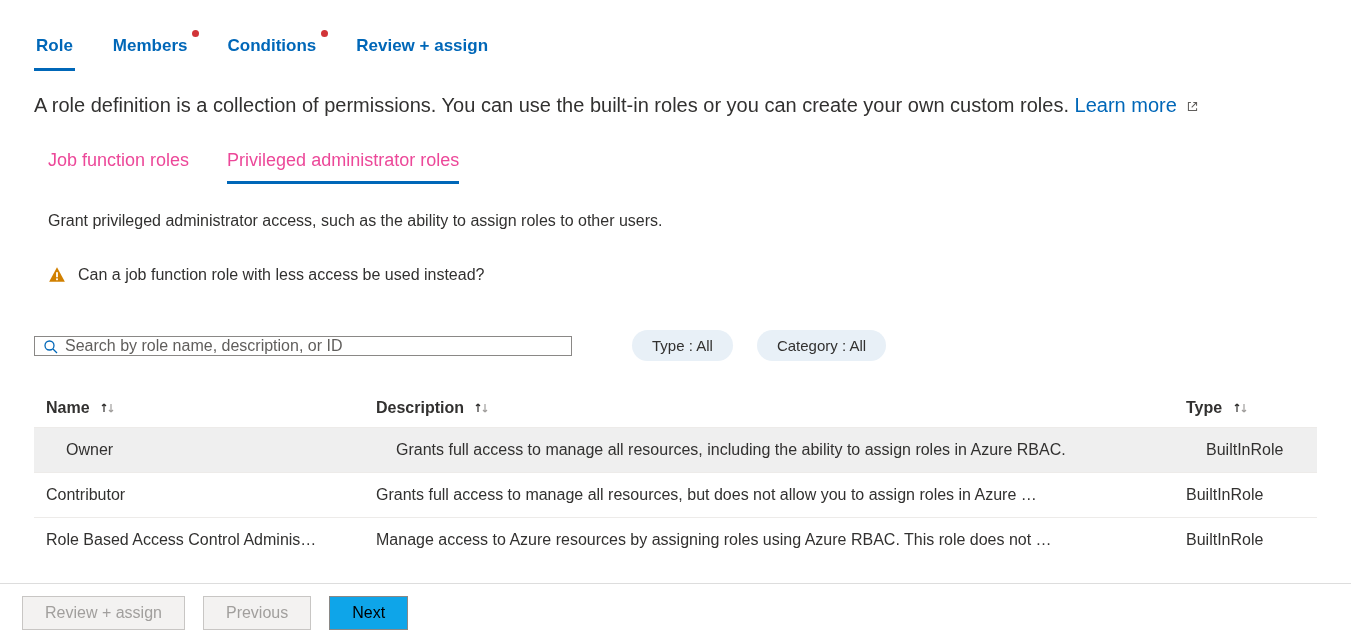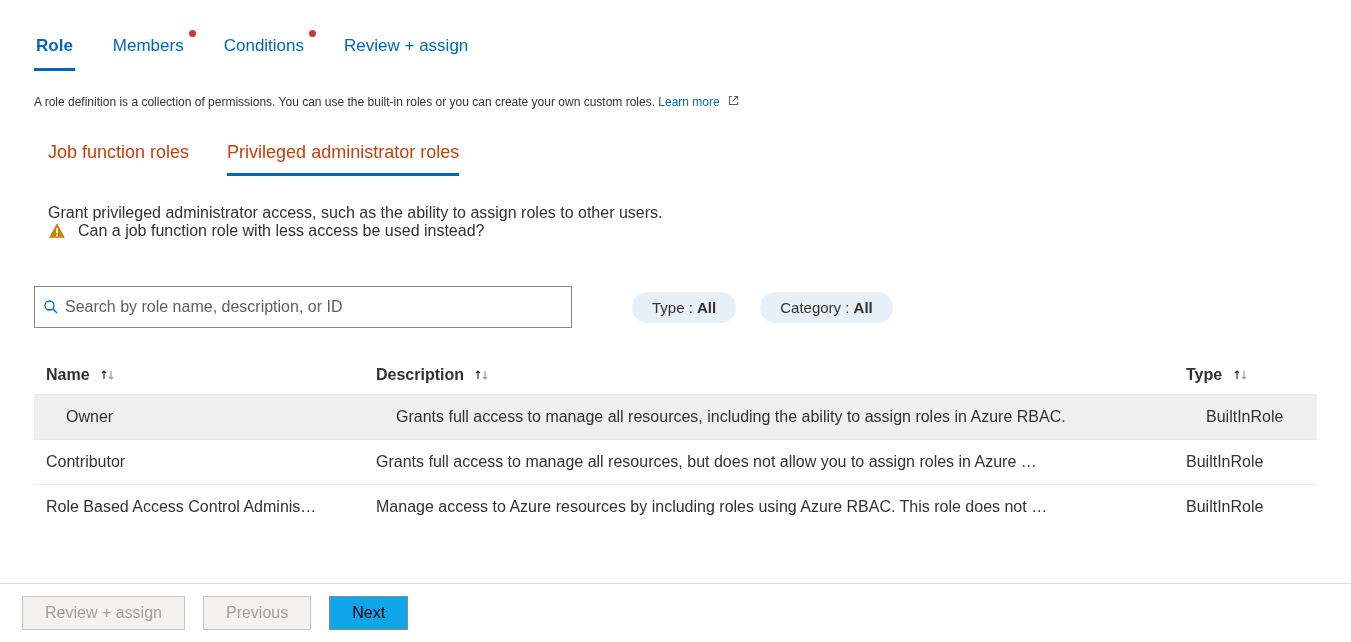--- a/index.html
+++ b/index.html
@@ -21,38 +21,39 @@
       border-bottom: 1px solid transparent;
       margin-bottom: 22px;
       margin-top: 8px;
     }
     .top-tab {
       position: relative;
       color: #0067b8;
       font-size: 17px;
       padding: 6px 2px 12px 2px;
       cursor: pointer;
+      font-weight: bold;
     }
     .top-tab.active {
       font-weight: 600;
       border-bottom: 3px solid #0067b8;
     }
     .badge-dot {
       position: absolute;
       top: 0px;
       right: -10px;
       width: 7px;
       height: 7px;
       background: #d13438;
       border-radius: 50%;
     }
 
     
     .intro {
-      font-size: 12px;
+      font-size: 20px;
       color: #323130;
       margin-bottom: 32px;
     }
     .learn-more {
       color: #0067b8;
       cursor: pointer;
     }
     .ext-icon {
       display: inline-block;
       margin-left: 4px;
@@ -62,32 +63,33 @@
 
     
     .sub-tabs {
       display: flex;
       gap: 38px;
       margin-left: 14px;
       margin-bottom: 28px;
     }
     .sub-tab {
       font-size: 18px;
-      color: #c2410c;
+      color: #ec4899;
       padding-bottom: 10px;
       cursor: pointer;
     }
     .sub-tab.active {
       font-weight: 400;
       border-bottom: 3px solid #0067b8;
     }
 
     .sub-desc {
       font-size: 16px;
       margin-left: 14px;
+      margin-bottom: 36px;
       color: #323130;
     }
 
     .warning-row {
       display: flex;
       align-items: flex-start;
       gap: 12px;
       margin-left: 14px;
       margin-bottom: 46px;
       font-size: 16px;
@@ -96,45 +98,45 @@
 
     
     .filter-row {
       display: flex;
       align-items: center;
       gap: 60px;
       margin-bottom: 28px;
     }
     .search-box {
       display: flex;
-      align-items: center;
+      align-items: flex-end;
       border: 1px solid #8a8886;
       width: 538px;
-      height: 42px;
+      height: 20px;
       padding: 0 8px;
     }
     .search-icon { width: 16px; height: 16px; color: #0067b8; margin-right: 6px; }
     .search-input {
       border: none;
       outline: none;
       font-size: 16px;
       flex: 1;
       color: #323130;
     }
     .search-input::placeholder { color: #605e5c; }
 
     .pills { display: flex; gap: 24px; }
     .pill {
       background: #e8f0f7;
       border-radius: 18px;
       padding: 7px 20px;
       font-size: 15px;
       cursor: pointer;
     }
-    .pill strong { font-weight: 700; text-align: center; }
+    .pill strong { font-weight: 400; text-align: center; }
 
     
     .table-header {
       display: grid;
       grid-template-columns: 330px 810px 1fr;
       padding: 10px 12px;
       font-weight: 600;
       font-size: 16px;
     }
     .sort-icon {
@@ -286,21 +288,21 @@
     <div class="cell">Grants full access to manage all resources, including the ability to assign roles in Azure RBAC.</div>
     <div class="cell">BuiltInRole</div>
   </div>
   <div class="table-row">
     <div class="cell">Contributor</div>
     <div class="cell">Grants full access to manage all resources, but does not allow you to assign roles in Azure …</div>
     <div class="cell">BuiltInRole</div>
   </div>
   <div class="table-row">
     <div class="cell">Role Based Access Control Adminis…</div>
-    <div class="cell">Manage access to Azure resources by including roles using Azure RBAC. This role does not …</div>
+    <div class="cell">Manage access to Azure resources by assigning roles using Azure RBAC. This role does not …</div>
     <div class="cell">BuiltInRole</div>
   </div>
 
 </div>
 
 <div class="footer">
   <button class="btn disabled">Review + assign</button>
   <button class="btn disabled">Previous</button>
   <button class="btn">Next</button>
 </div>

